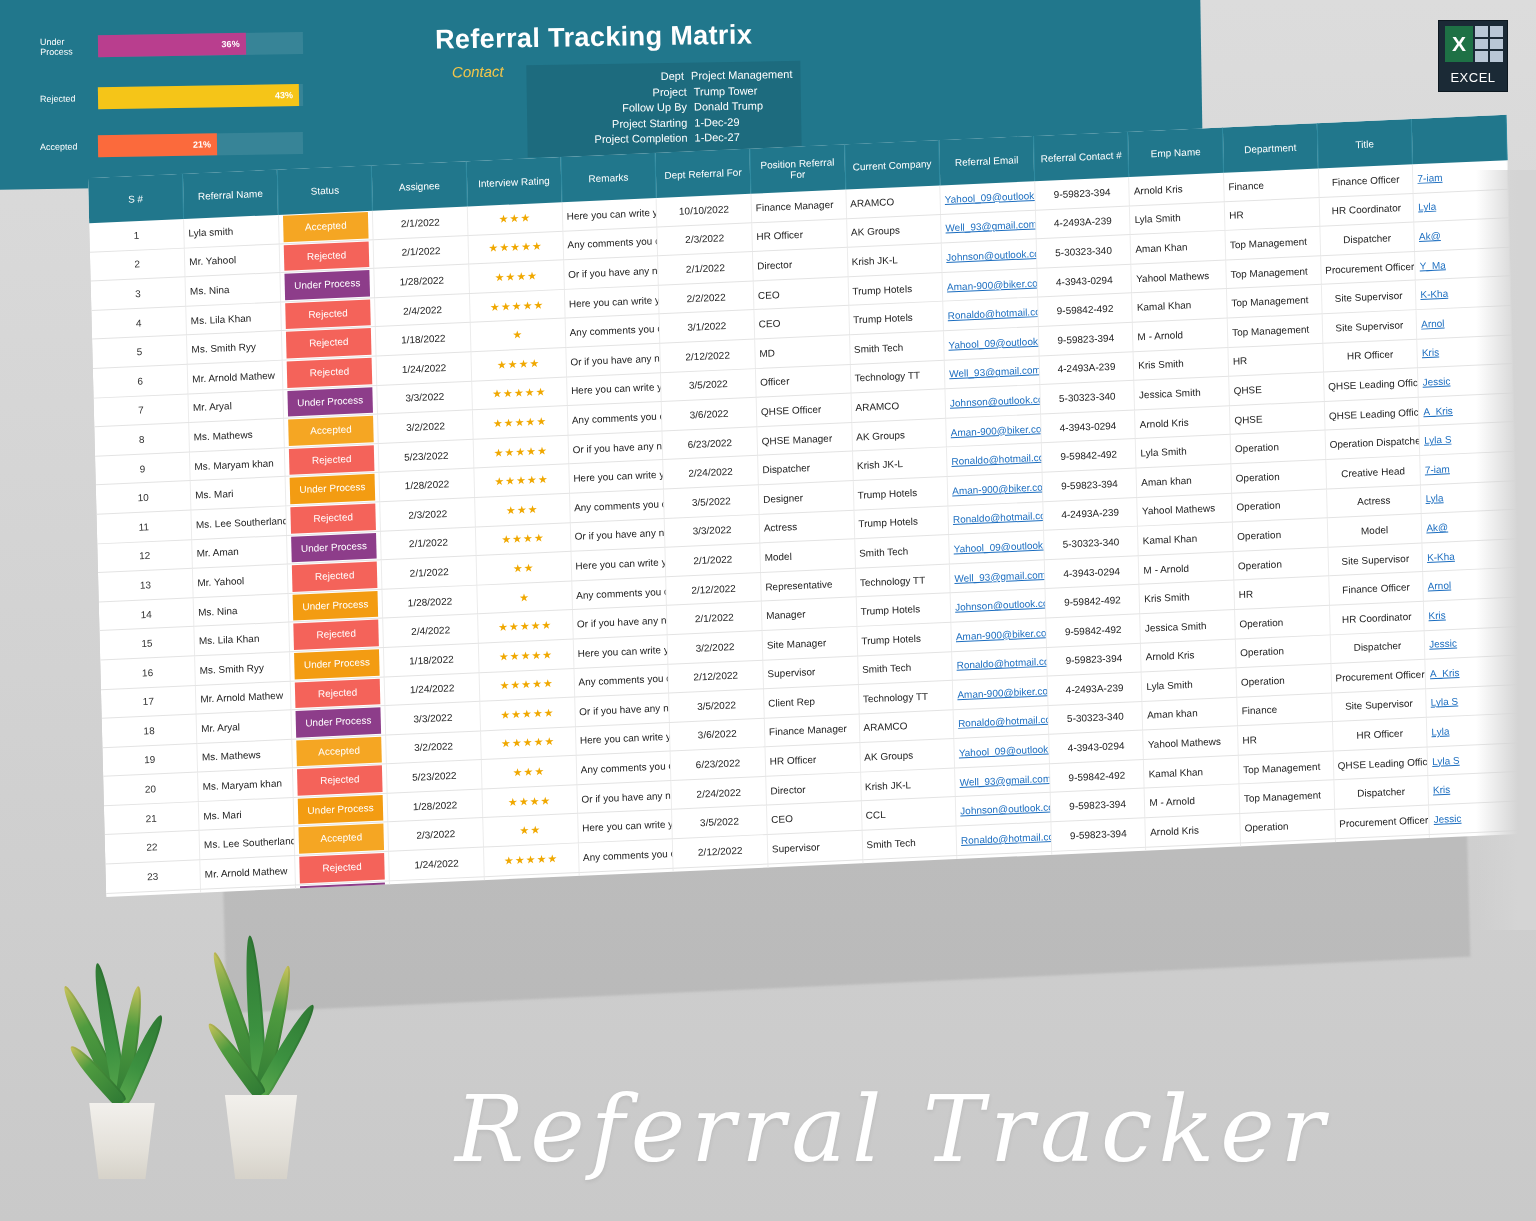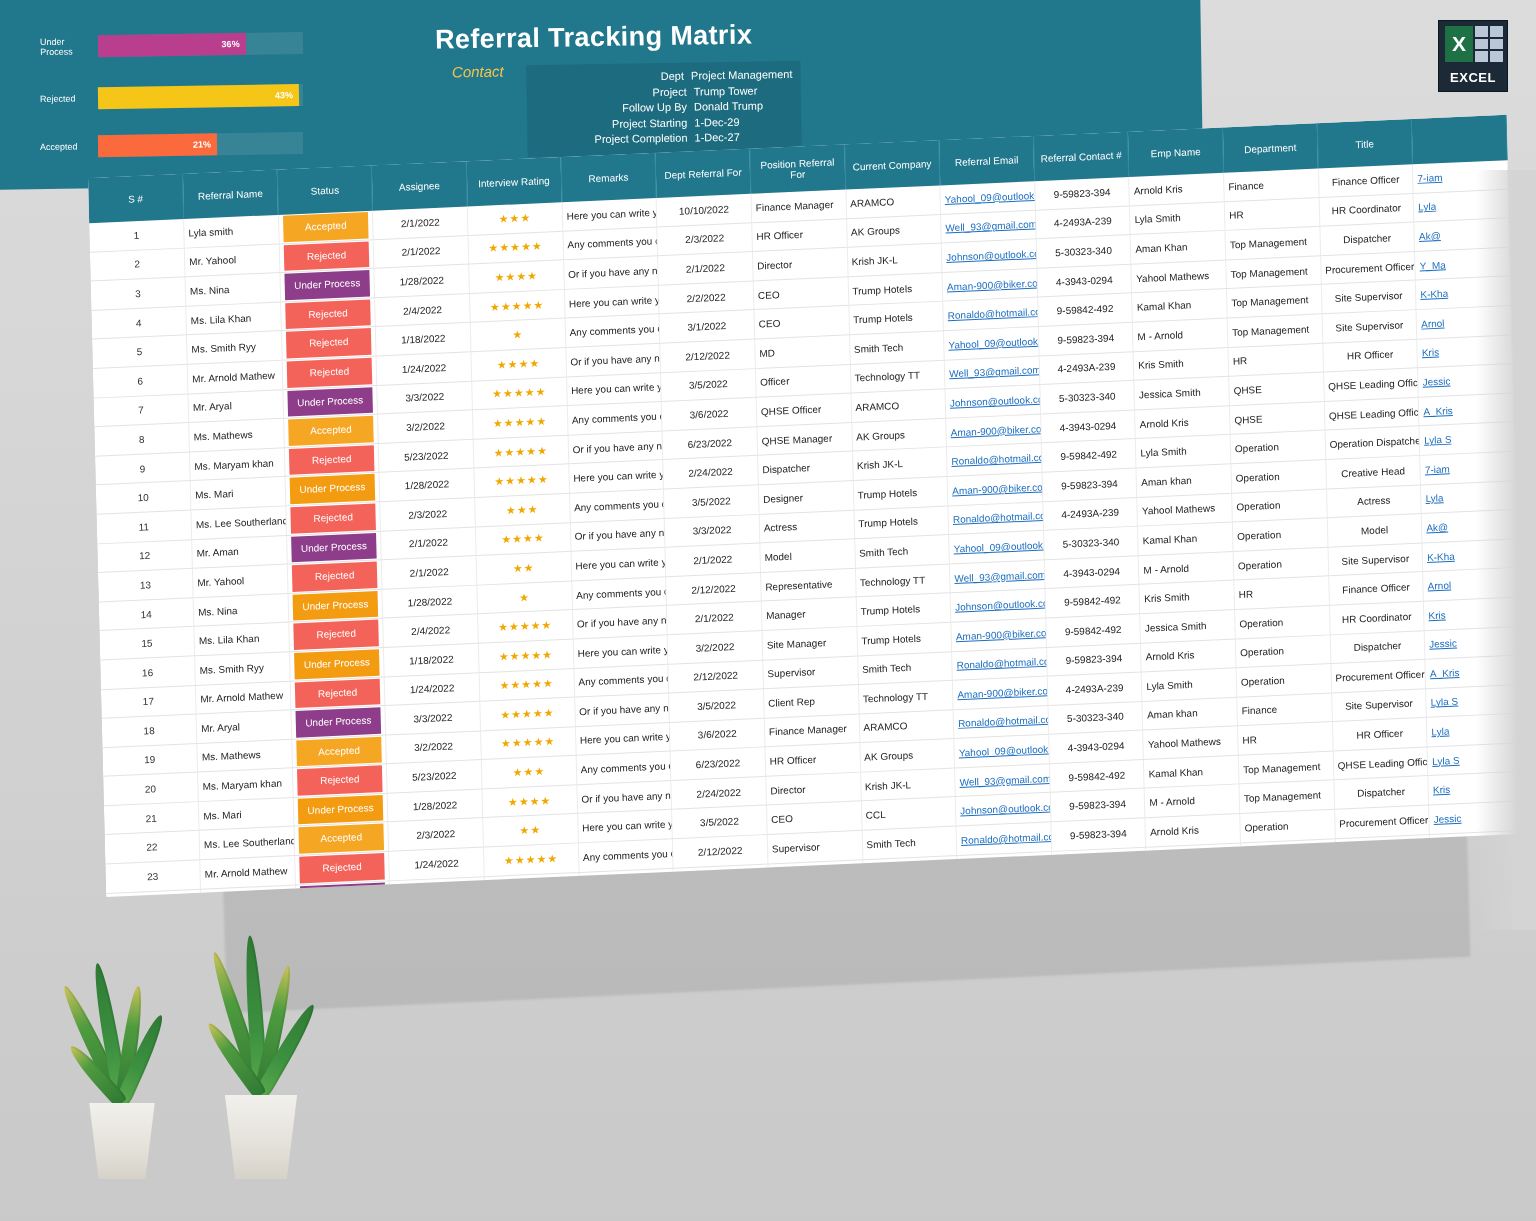--- a/index.html
+++ b/index.html
@@ -145,21 +145,21 @@
     gap: 2px;
     padding-left: 2px;
   }
   .excel-logo .x-grid i { background: #b9c7d6; display: block; }
   .excel-logo .x-label {
     position: absolute;
     left: 0; right: 0; bottom: 6px;
     text-align: center;
     color: #ffffff;
     font-size: 13px;
-    font-weight: bold;
+    font-weight: normal;
     letter-spacing: .5px;
   }
 
   
   .slab {
     position: absolute;
     left: 215px;
     top: 195px;
     width: 1245px;
     height: 790px;
@@ -844,20 +844,21 @@
             <td class="c-depart">Finance</td>
             <td class="c-title">Site Supervisor</td>
             <td class="c-extra">Lyla S</td>
           </tr>
         </tbody>
     </table>
   </div>
 
   <div class="right-fade"></div>
 
+  <div class="script-text">Referral  Tracker</div>
 
   <div class="plant" id="plant-1">
     <div class="leaves">
       <div class="leaf edge" style="height:130px; transform: translateX(-50%) rotate(-26deg);"></div>
       <div class="leaf" style="height:142px; transform: translateX(-50%) rotate(-10deg);"></div>
       <div class="leaf edge" style="height:118px; transform: translateX(-50%) rotate(8deg);"></div>
       <div class="leaf" style="height:96px; transform: translateX(-50%) rotate(24deg);"></div>
       <div class="leaf edge" style="height:76px; transform: translateX(-50%) rotate(-42deg);"></div>
     </div>
     <div class="pot"></div>

